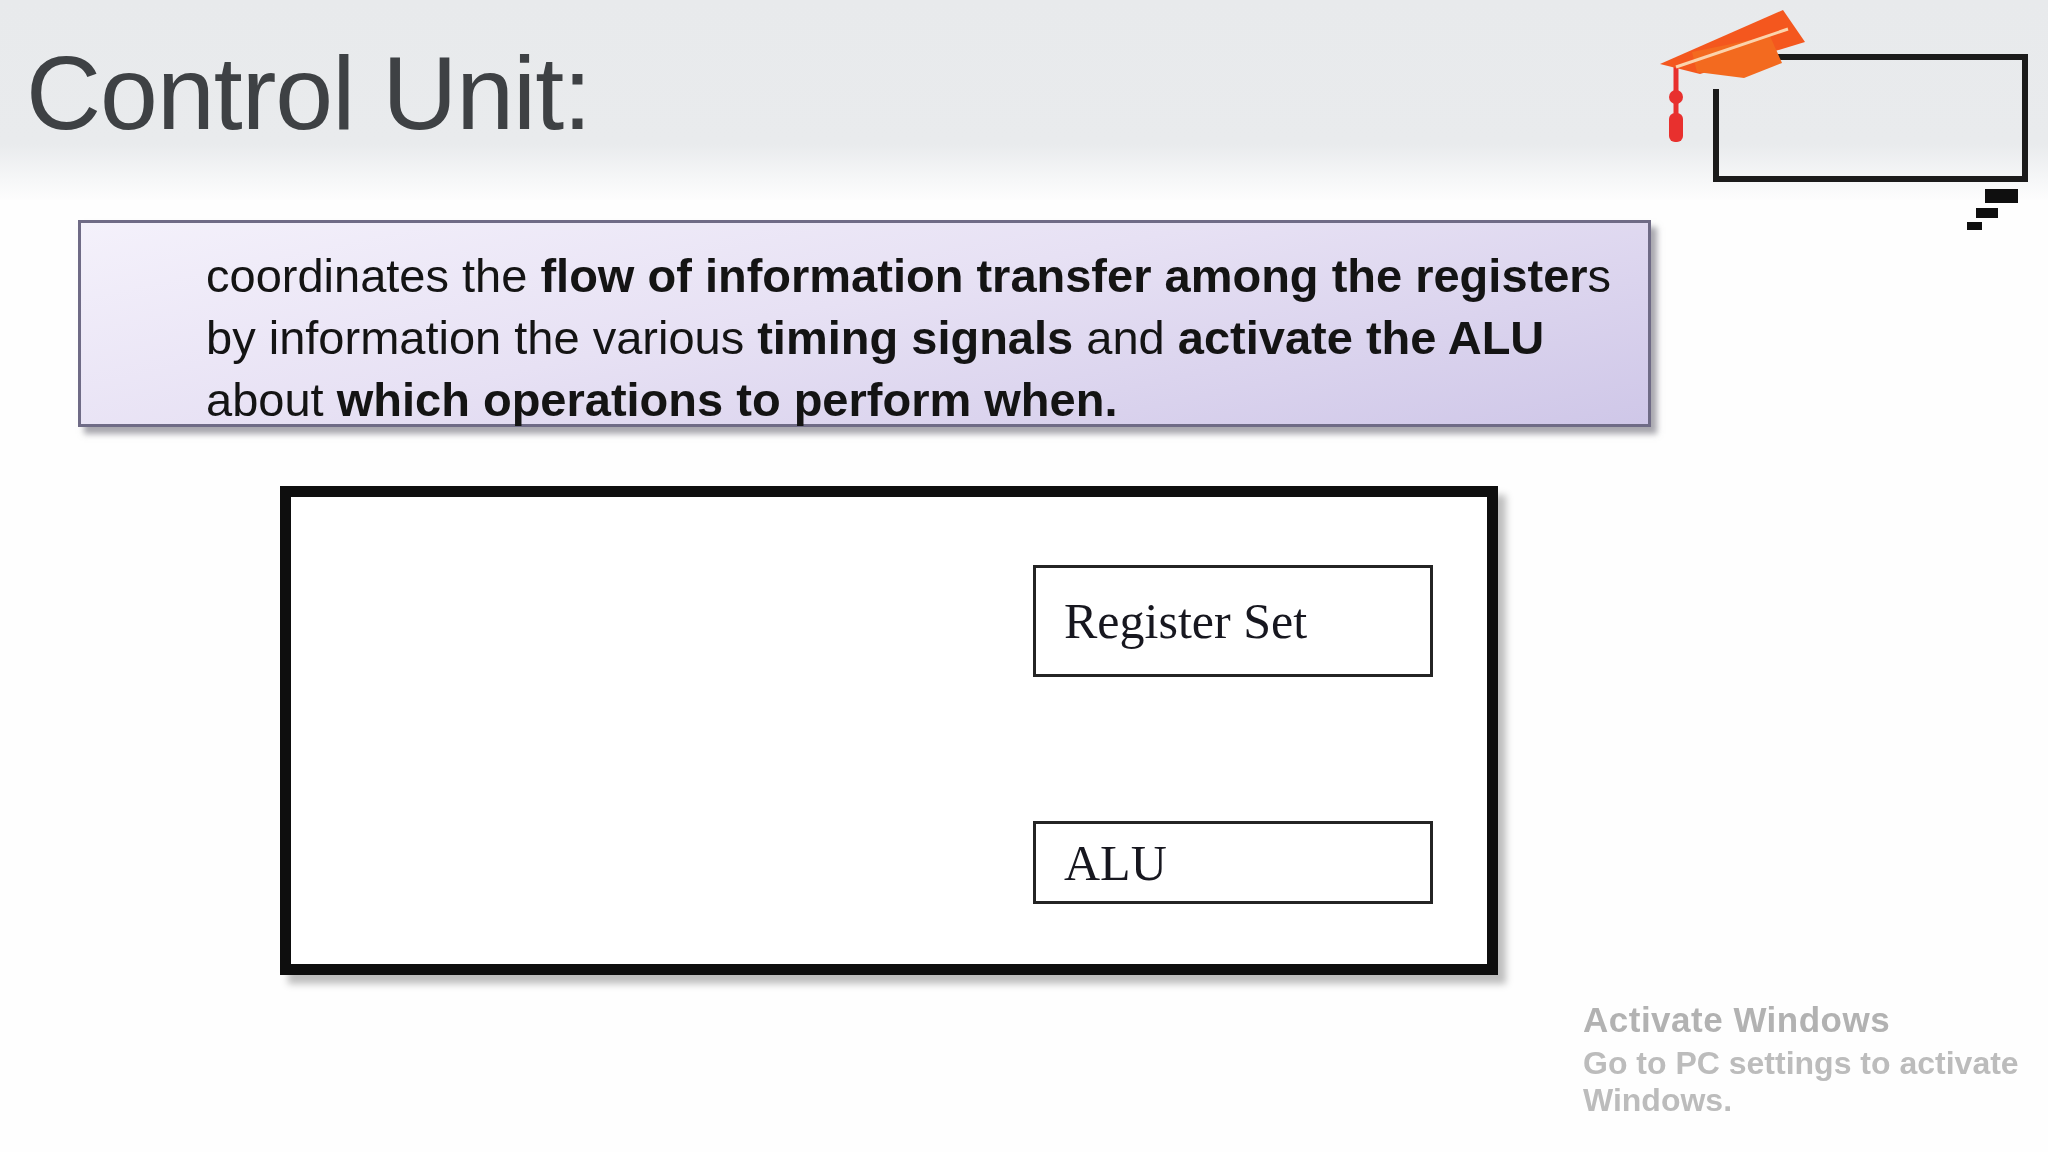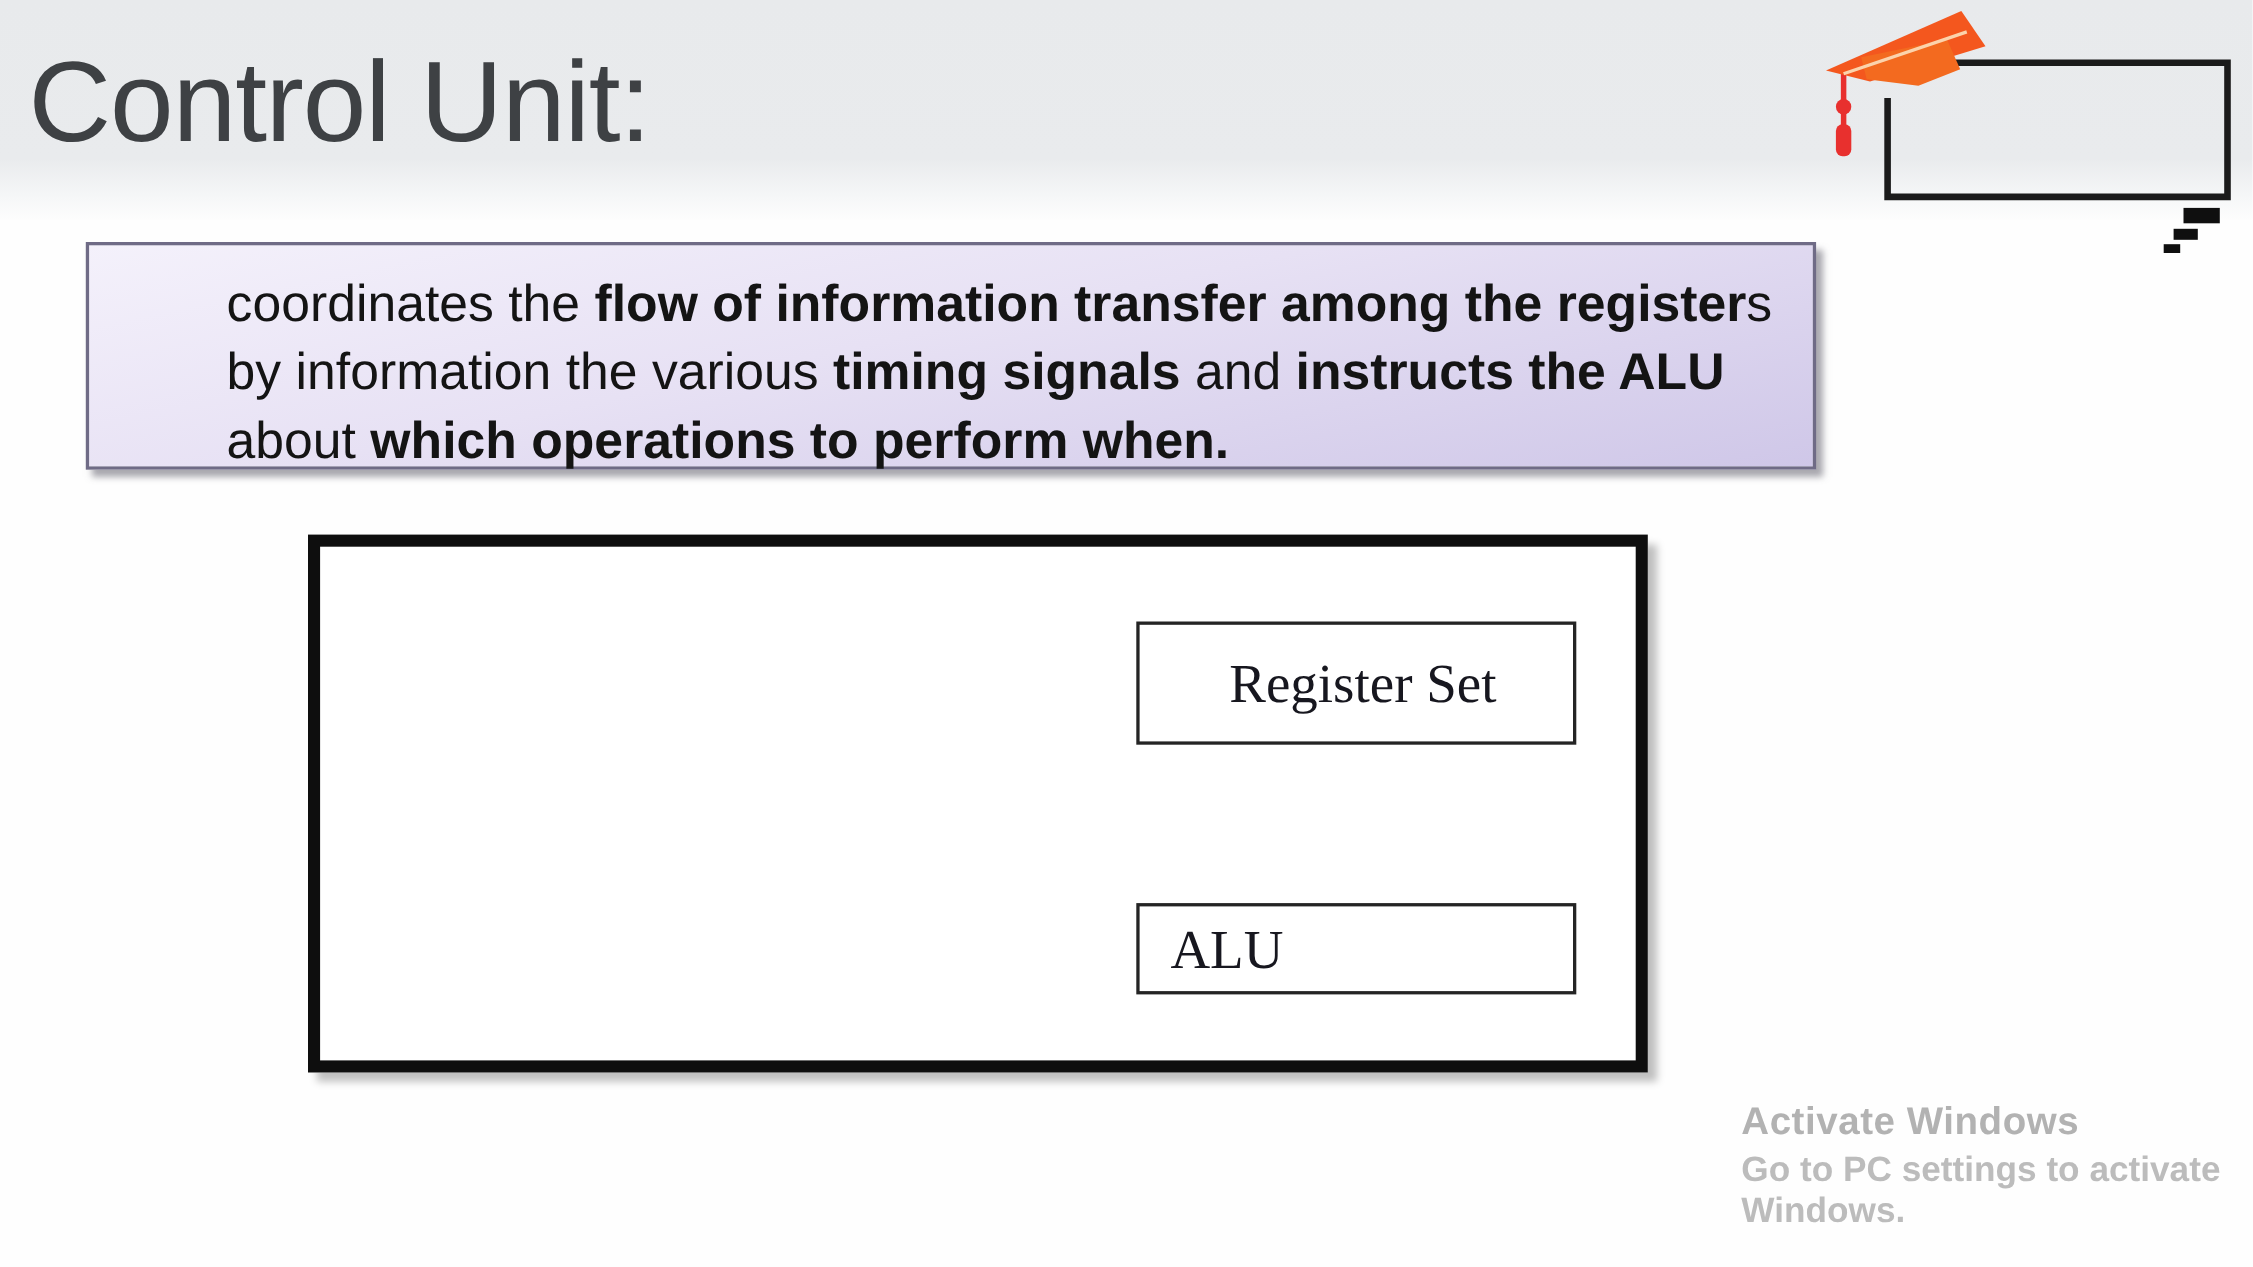--- a/index.html
+++ b/index.html
@@ -36,21 +36,21 @@
     position:absolute;left:280px;top:486px;width:1218px;height:489px;
     box-sizing:border-box;border:11px solid #0e0e0e;background:#ffffff;
     box-shadow:8px 9px 7px rgba(0,0,0,0.25);
   }
   .node{
     position:absolute;box-sizing:border-box;border:3px solid #242424;background:#ffffff;
     font-family:"Liberation Serif",serif;font-size:50px;color:#17171f;
     display:flex;align-items:center;
   }
   .node-control-unit{left:343px;top:676px;width:401px;height:109px;padding-left:28px;}
-  .node-register-set{left:1033px;top:565px;width:400px;height:112px;padding-left:12px;justify-content:center;}
+  .node-register-set{left:1033px;top:565px;width:400px;height:112px;padding-left:28px;}
   .node-alu{left:1033px;top:821px;width:400px;height:83px;padding-left:28px;}
   .connector-layer{position:absolute;left:0;top:0;width:2048px;height:1152px;pointer-events:none;}
   
   .watermark{position:absolute;left:1583px;top:1000px;color:#b2b2b2;font-weight:bold;}
   .watermark-line1{font-size:35px;letter-spacing:0.5px;}
   .watermark-line2{font-size:32px;margin-top:5px;color:#bcbcbc;}
 </style>
 </head>
 <body>
 
@@ -75,21 +75,21 @@
 
       <line x1="1676" y1="67" x2="1788" y2="29" stroke="#fbd3ac" stroke-width="3"></line>
 
       <rect x="1985" y="189" width="33" height="14" fill="#0f0f0f"></rect>
       <rect x="1976" y="208" width="22" height="10" fill="#0f0f0f"></rect>
       <rect x="1967" y="222" width="15" height="8" fill="#0f0f0f"></rect>
     </svg>
   </div>
 
   <div class="statement-box">
-    <div class="statement-text"><span>coordinates the </span><span class="b">flow of information transfer among the register</span><span>s</span><br><span>by information the various </span><span class="b">timing signals</span><span> and </span><span class="b">instructs the ALU</span><br><span>about </span><span class="b">which operations to perform when.</span></div>
+    <div class="statement-text"><span>coordinates the </span><span class="b">flow of information transfer among the register</span><span>s</span><br><span>by information the various </span><span class="b">timing signals</span><span> and </span><span class="b">activate the ALU</span><br><span>about </span><span class="b">which operations to perform when.</span></div>
   </div>
 
   <svg class="connector-layer" viewBox="0 0 2048 1152">
 
     <path d="M 744 712 H 888 V 603 H 1004" fill="none" stroke="#1c1c1c" stroke-width="4"></path>
     <polygon points="1004,590 1004,618 1031,604" fill="#1c1c1c"></polygon>
 
     <path d="M 744 748 H 888 V 857 H 1004" fill="none" stroke="#1c1c1c" stroke-width="4"></path>
     <polygon points="1004,844 1004,872 1031,858" fill="#1c1c1c"></polygon>
   </svg>

